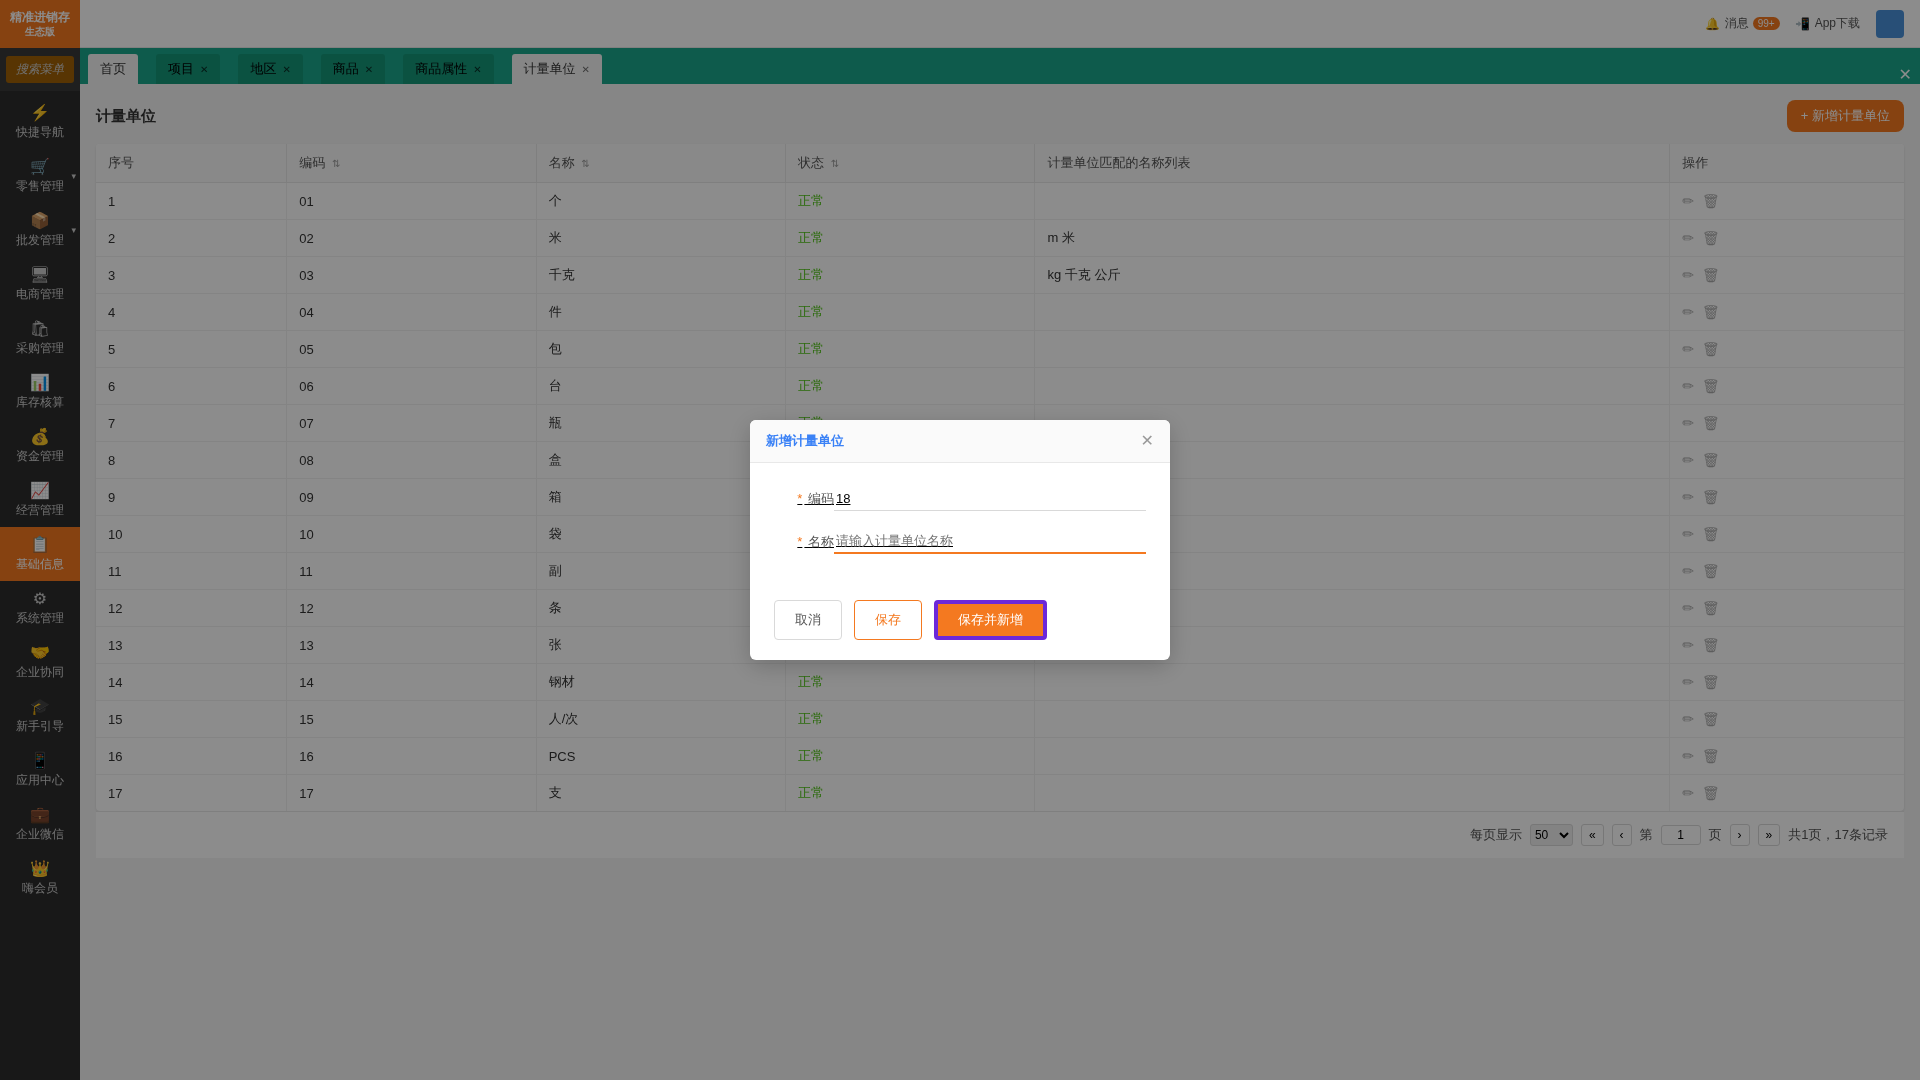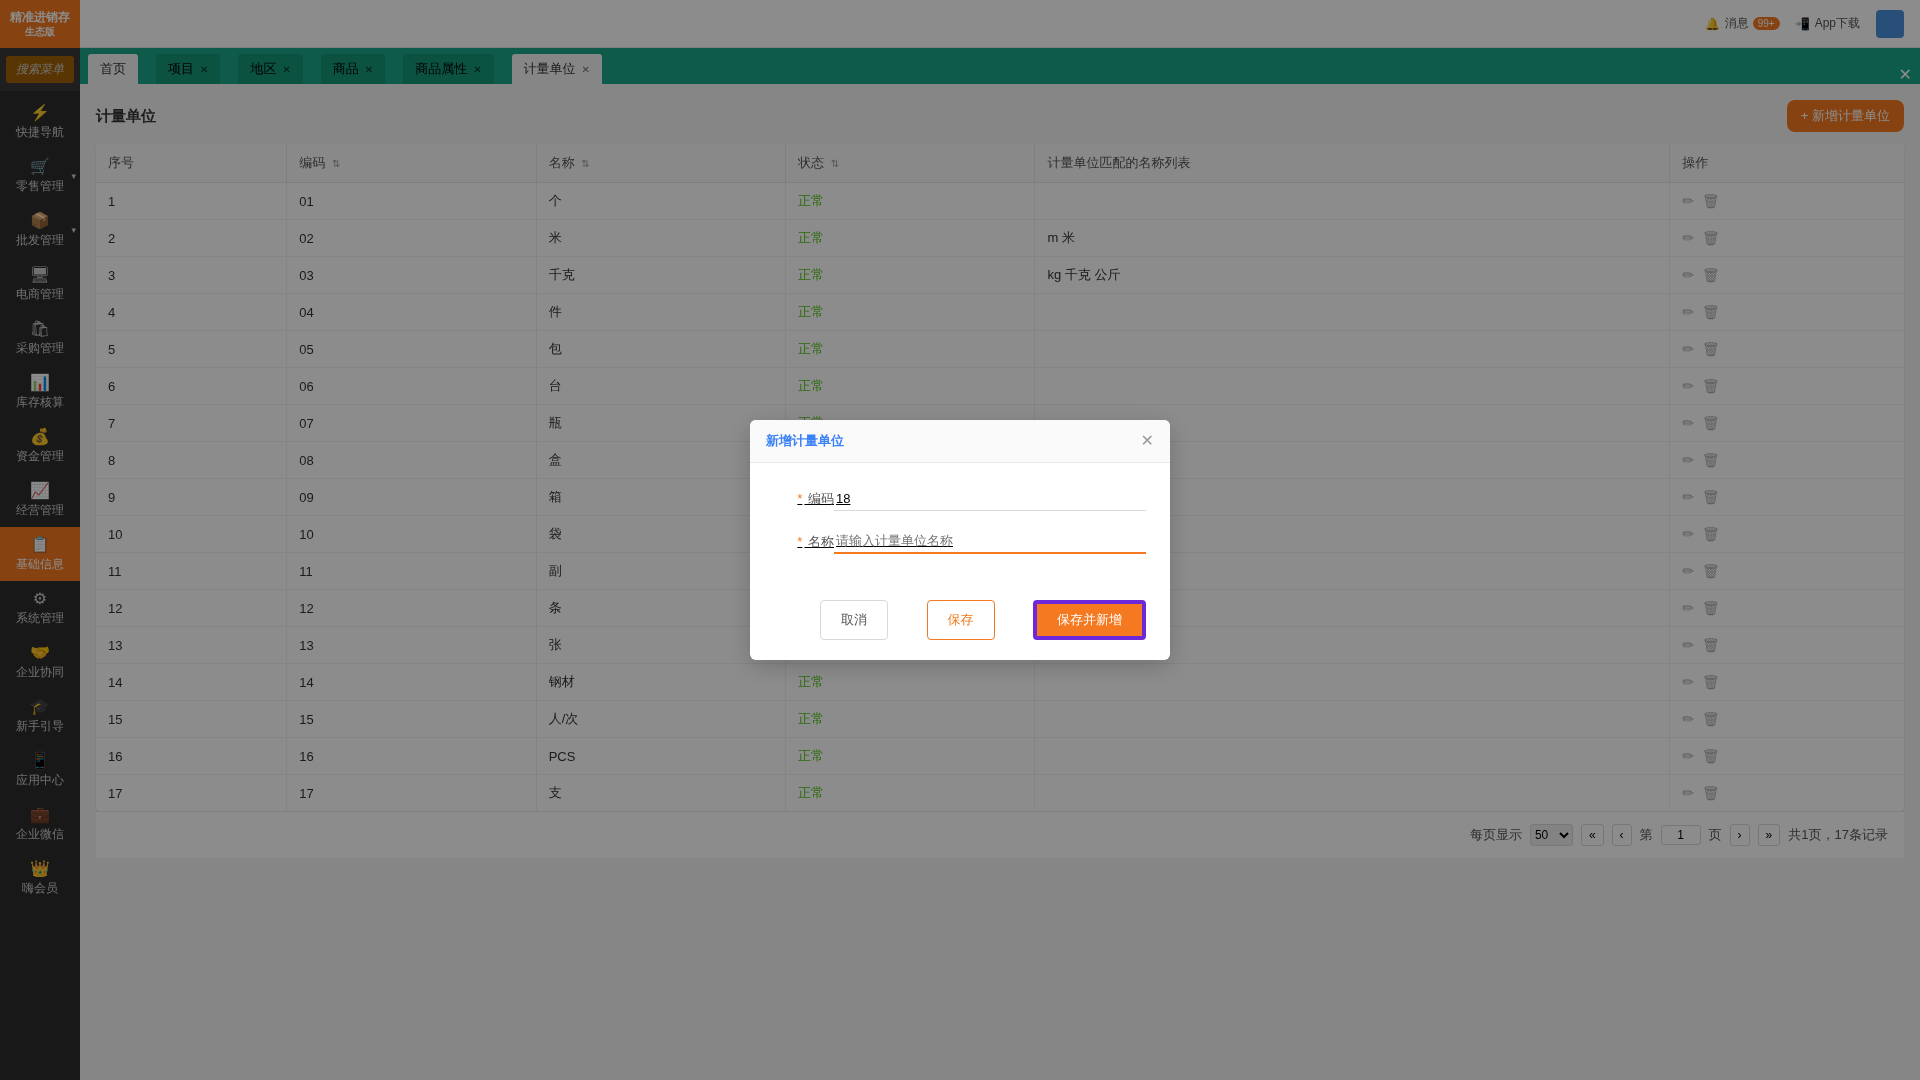--- a/index.html
+++ b/index.html
@@ -312,23 +312,22 @@
       border-bottom: 1px solid #d9d9d9;
       padding: 4px 2px;
       font-size: 13px;
       outline: none;
       color: #000000;
     }
     .form-input.active-input { border-bottom: 2px solid #f47920; }
     .modal-footer {
       padding: 12px 24px 20px;
       display: flex;
-      justify-content: space-between;
+      justify-content: flex-start;
       gap: 12px;
-      margin-left: 46px;
     }
     .btn-cancel {
       border: 1px solid #d9d9d9;
       background: white;
       color: #555;
       padding: 7px 20px;
       border-radius: 4px;
       cursor: pointer;
       font-size: 13px;
     }

